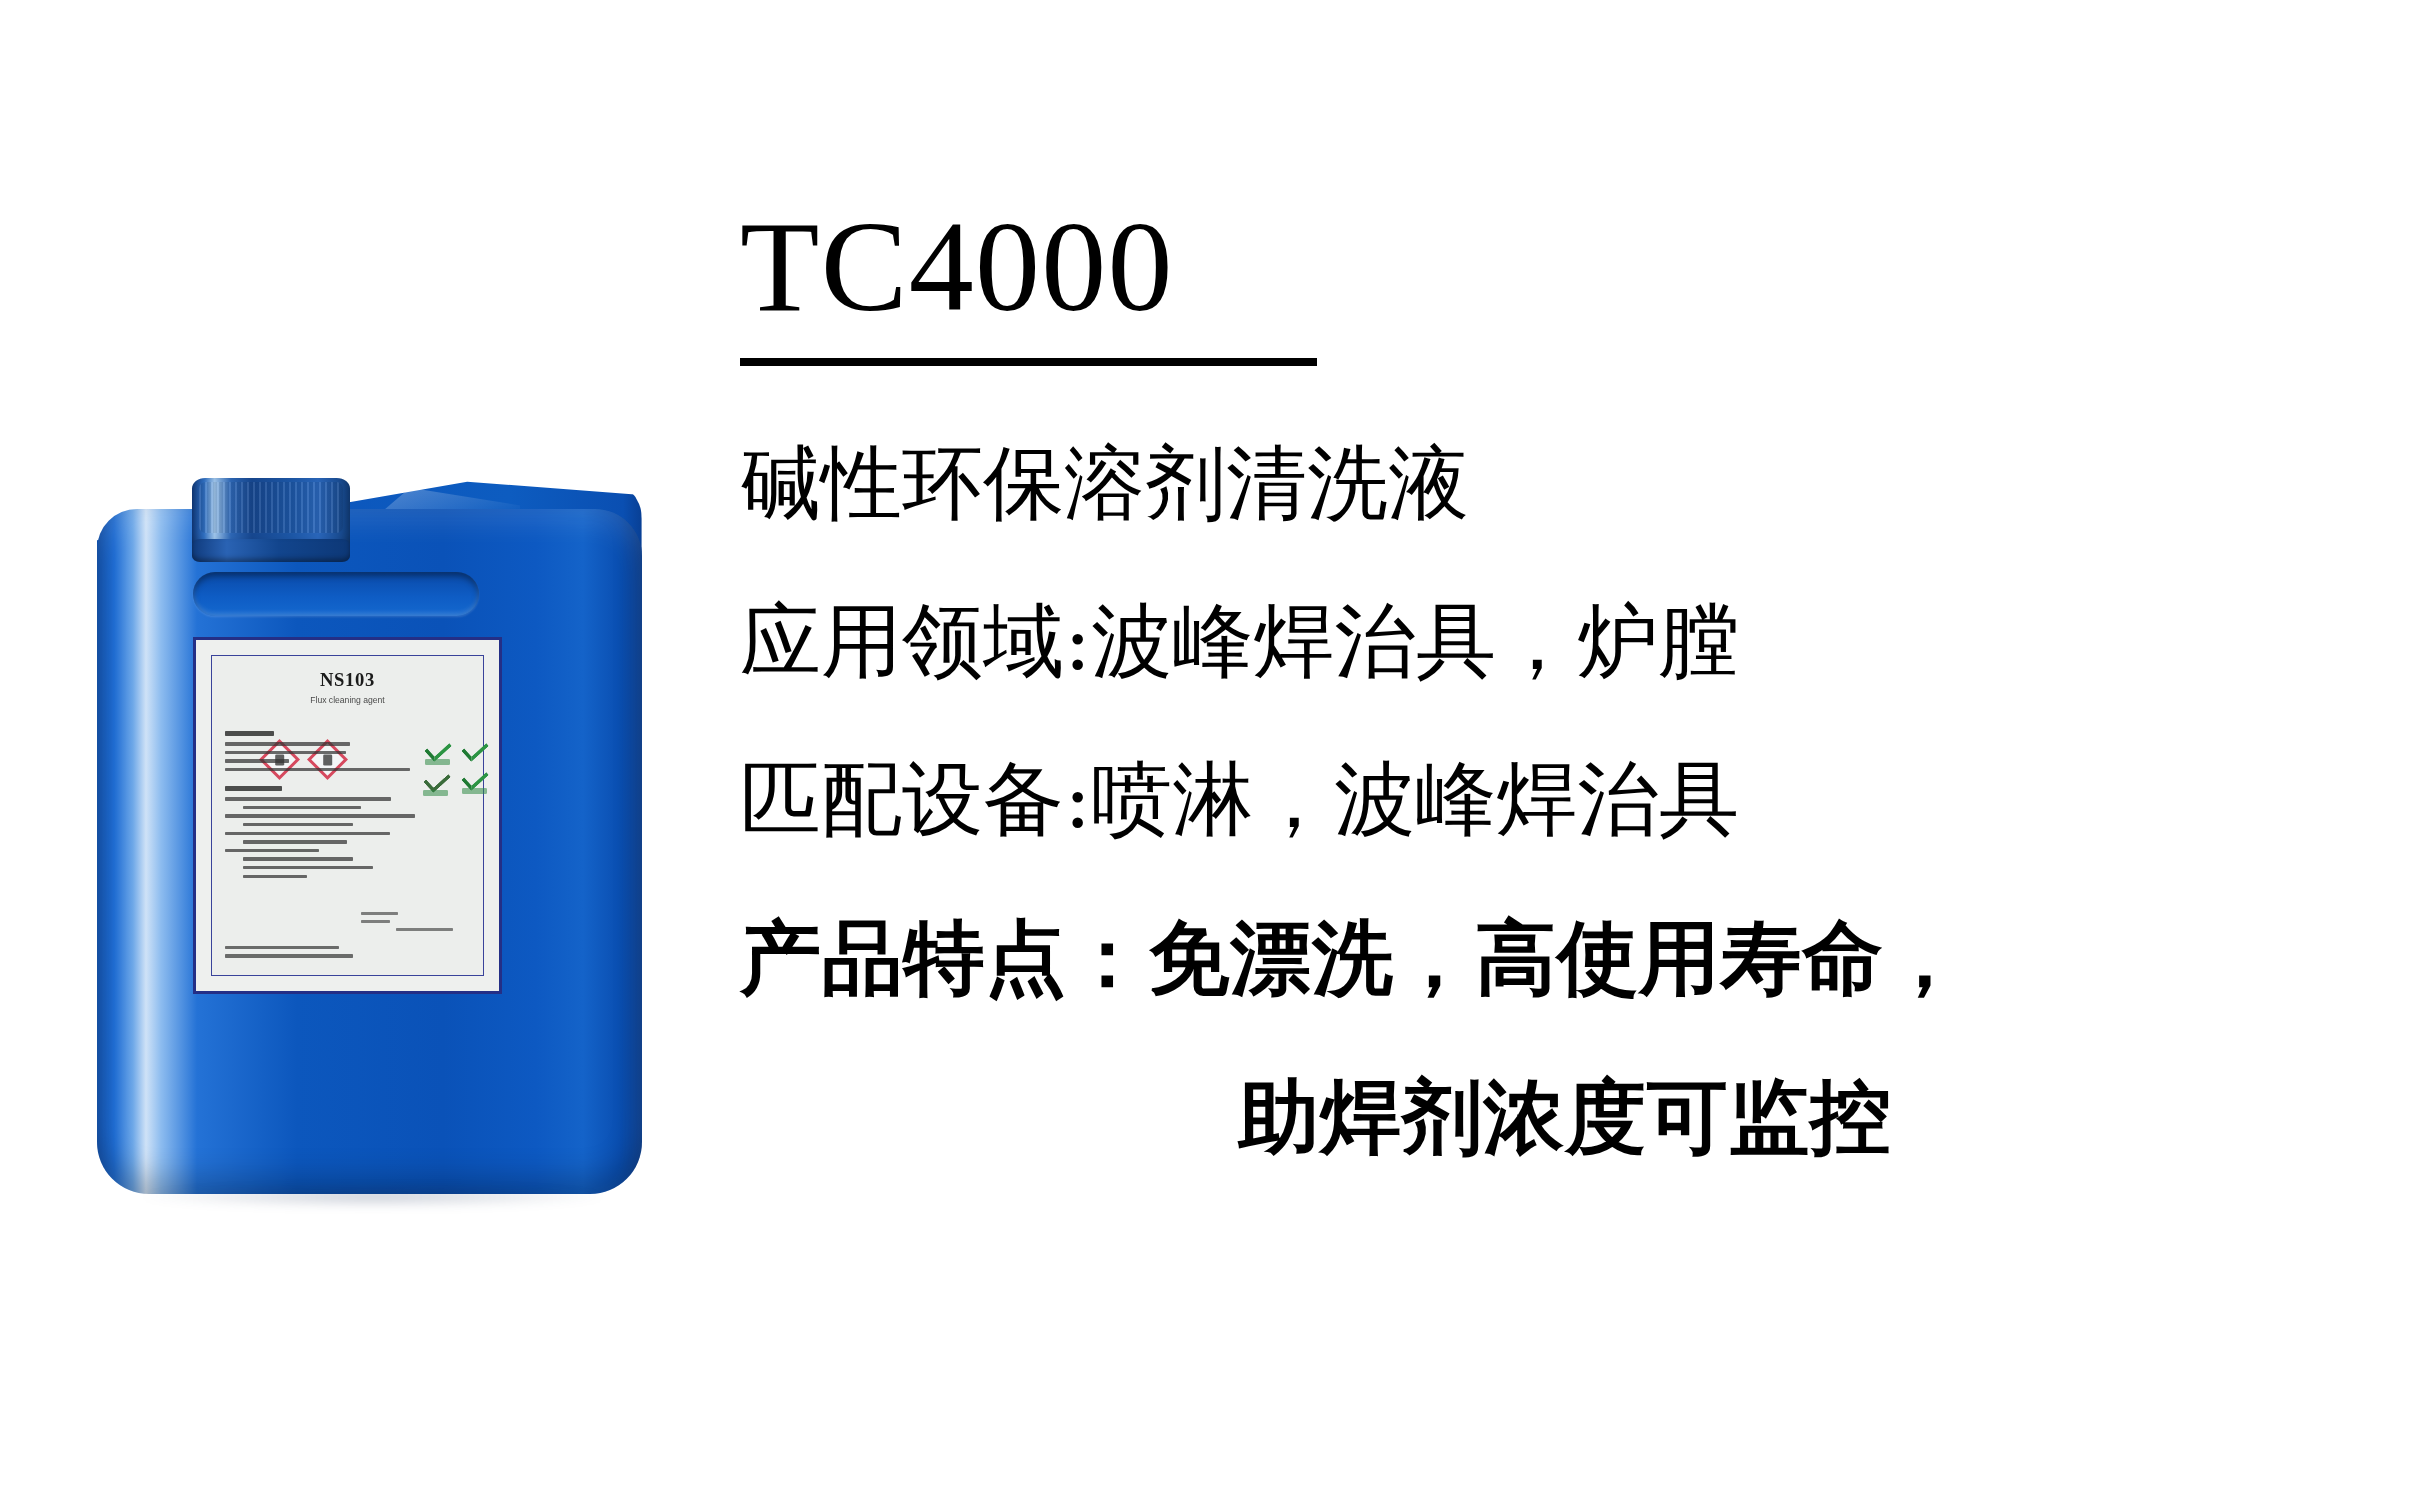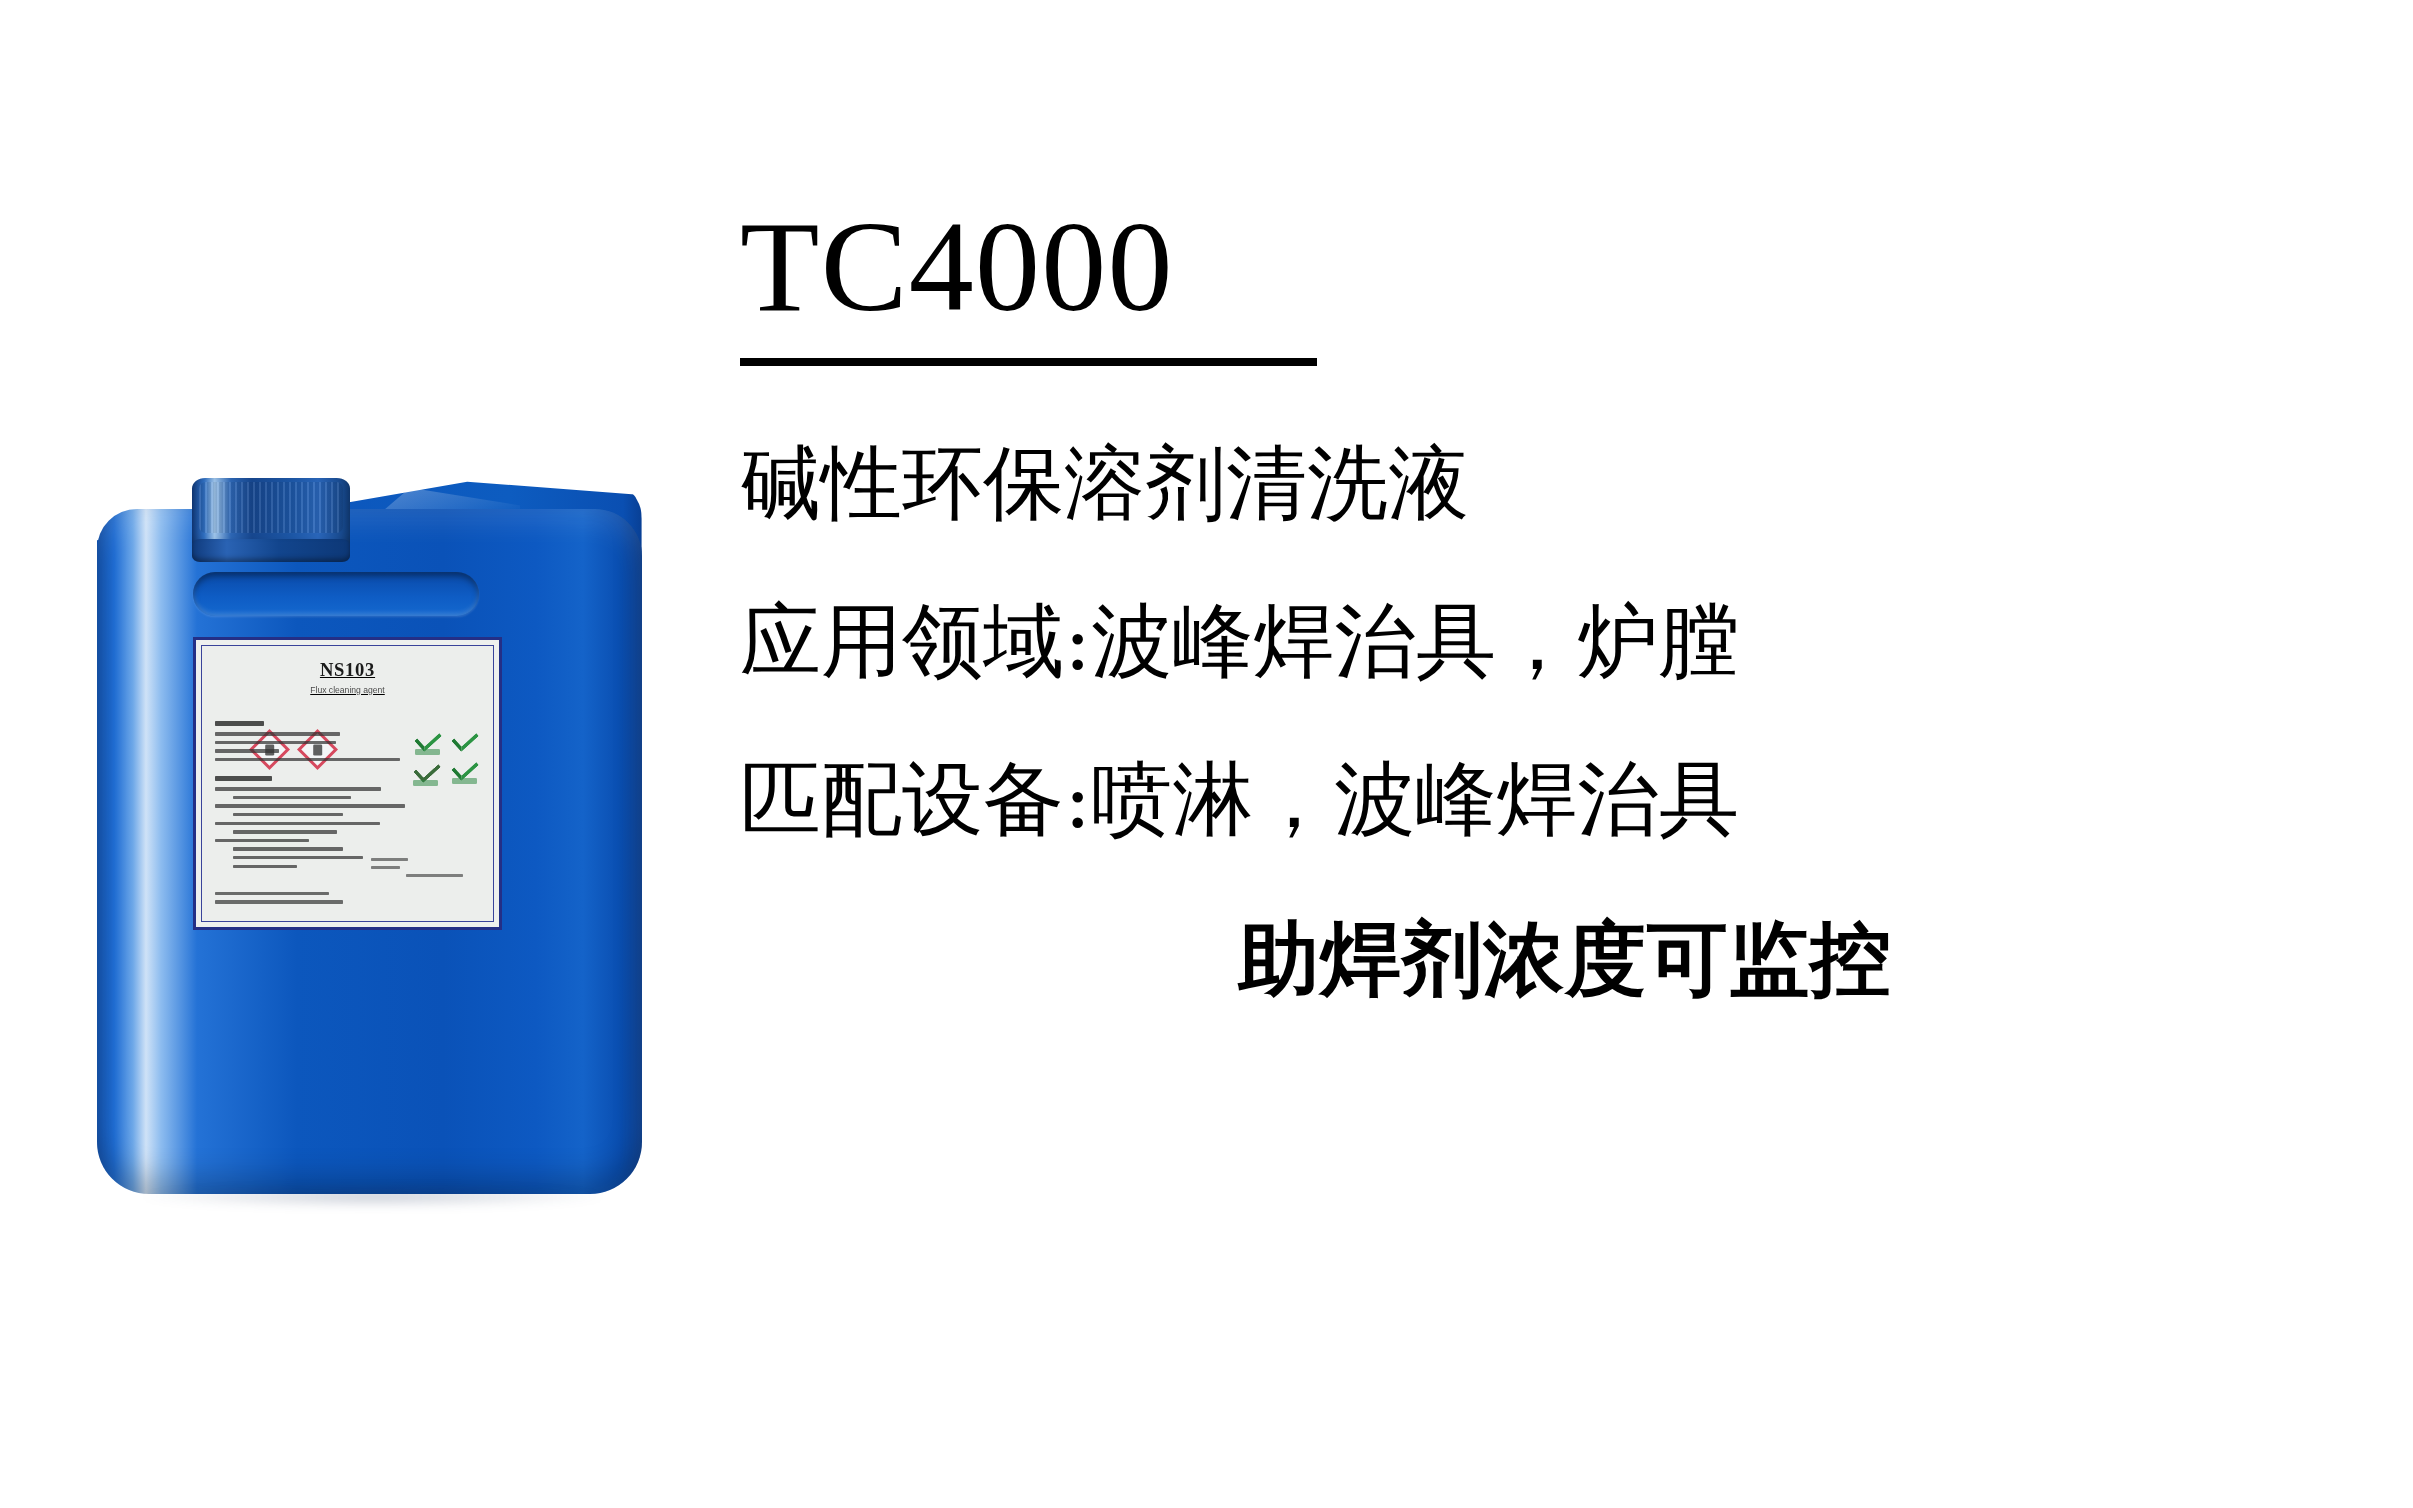--- a/index.html
+++ b/index.html
@@ -144,26 +144,25 @@
                 inset 0 -2.7px 5.3px rgba(255,255,255,0.18),
                 0 1.3px 2px rgba(255,255,255,0.12);
   }
 
   
   .can-label {
     position: absolute;
     left: 113px;
     top: 198px;
     width: 309px;
-    height: 293px;
+    height: 357px;
     background: #eef0ee;
     border: 3.3px solid #242f86;
     box-sizing: border-box;
-    padding: 5px;
-    text-decoration: underline;
+    padding: 15px;
   }
   .can-label-inner {
     width: 100%;
     height: 100%;
     border: 1.3px solid #39439a;
     box-sizing: border-box;
     background: #eceeec;
     position: relative;
     padding: 9.3px 12px;
   }
@@ -454,19 +453,20 @@
 
     <h1 id="product-title">TC4000</h1>
     <div id="title-underline"></div>
 
     <div class="spec-line">碱性环保溶剂清洗液</div>
 
     <div class="spec-line">应用领域:波峰焊治具，炉膛</div>
 
     <div class="spec-line">匹配设备:喷淋，波峰焊治具</div>
 
+    <div class="spec-line feature">产品特点：免漂洗，高使用寿命，</div>
 
     <div class="spec-line feature-cont">助焊剂浓度可监控</div>
 
   </div>
 
 </div>
 
 
 </body></html>

